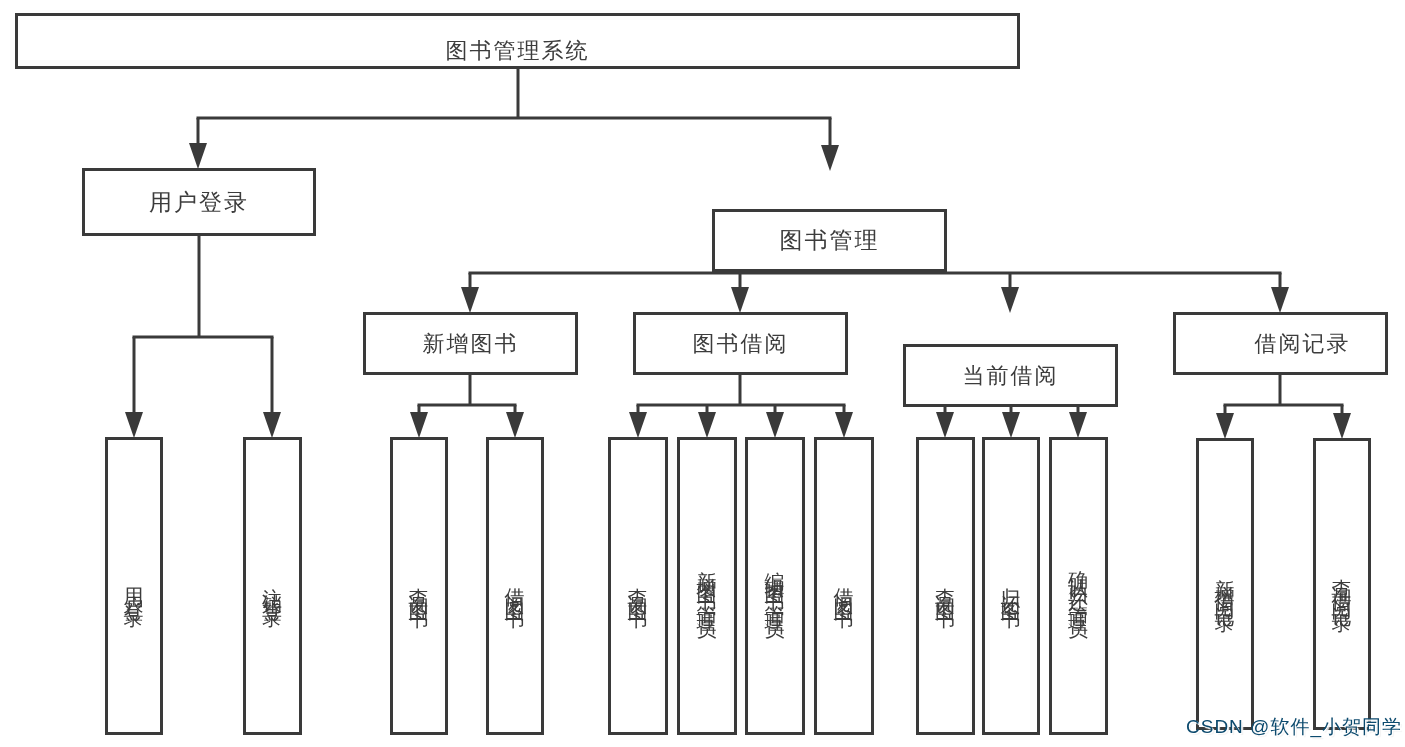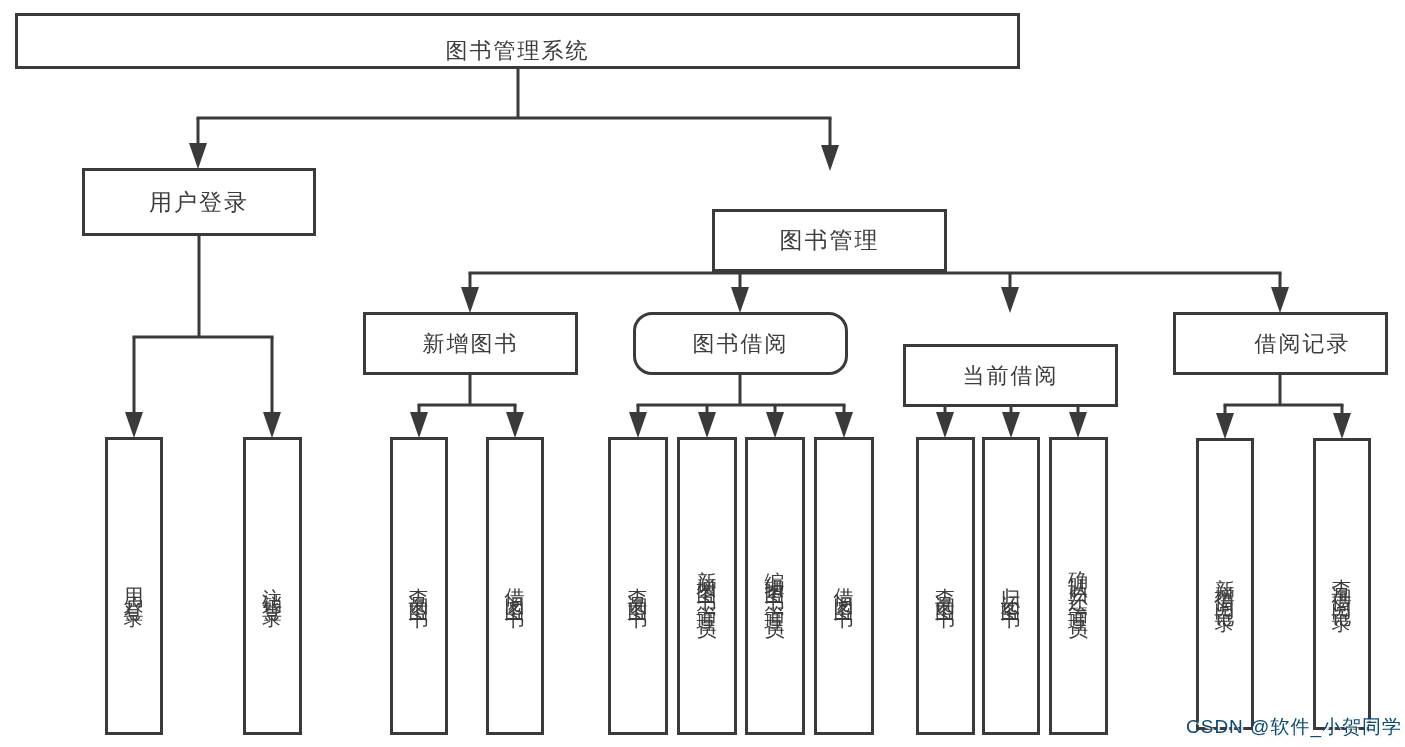--- a/index.html
+++ b/index.html
@@ -128,21 +128,21 @@
   <div class="hbox" style="left:82px; top:168px; width:234px; height:68px; font-size:23px;">
     <span>用户登录</span>
   </div>
   <div class="hbox" style="left:712px; top:170px; width:235px; height:63px; font-size:23px;margin-top:39px;">
     <span>图书管理</span>
   </div>
 
   <div class="hbox" style="left:363px; top:312px; width:215px; height:63px;">
     <span>新增图书</span>
   </div>
-  <div class="hbox" style="left:633px; top:312px; width:215px; height:63px;border-radius:19px;">
+  <div class="hbox" style="left:633px; top:312px; width:215px; height:63px;">
     <span>图书借阅</span>
   </div>
   <div class="hbox" style="left:903px; top:312px; width:215px; height:63px;margin-top:32px;">
     <span>当前借阅</span>
   </div>
   <div class="hbox" style="left:1173px; top:312px; width:215px; height:63px;padding-left:44px;">
     <span>借阅记录</span>
   </div>
 
   <div class="vbox" style="left:105px; width:58px;">

